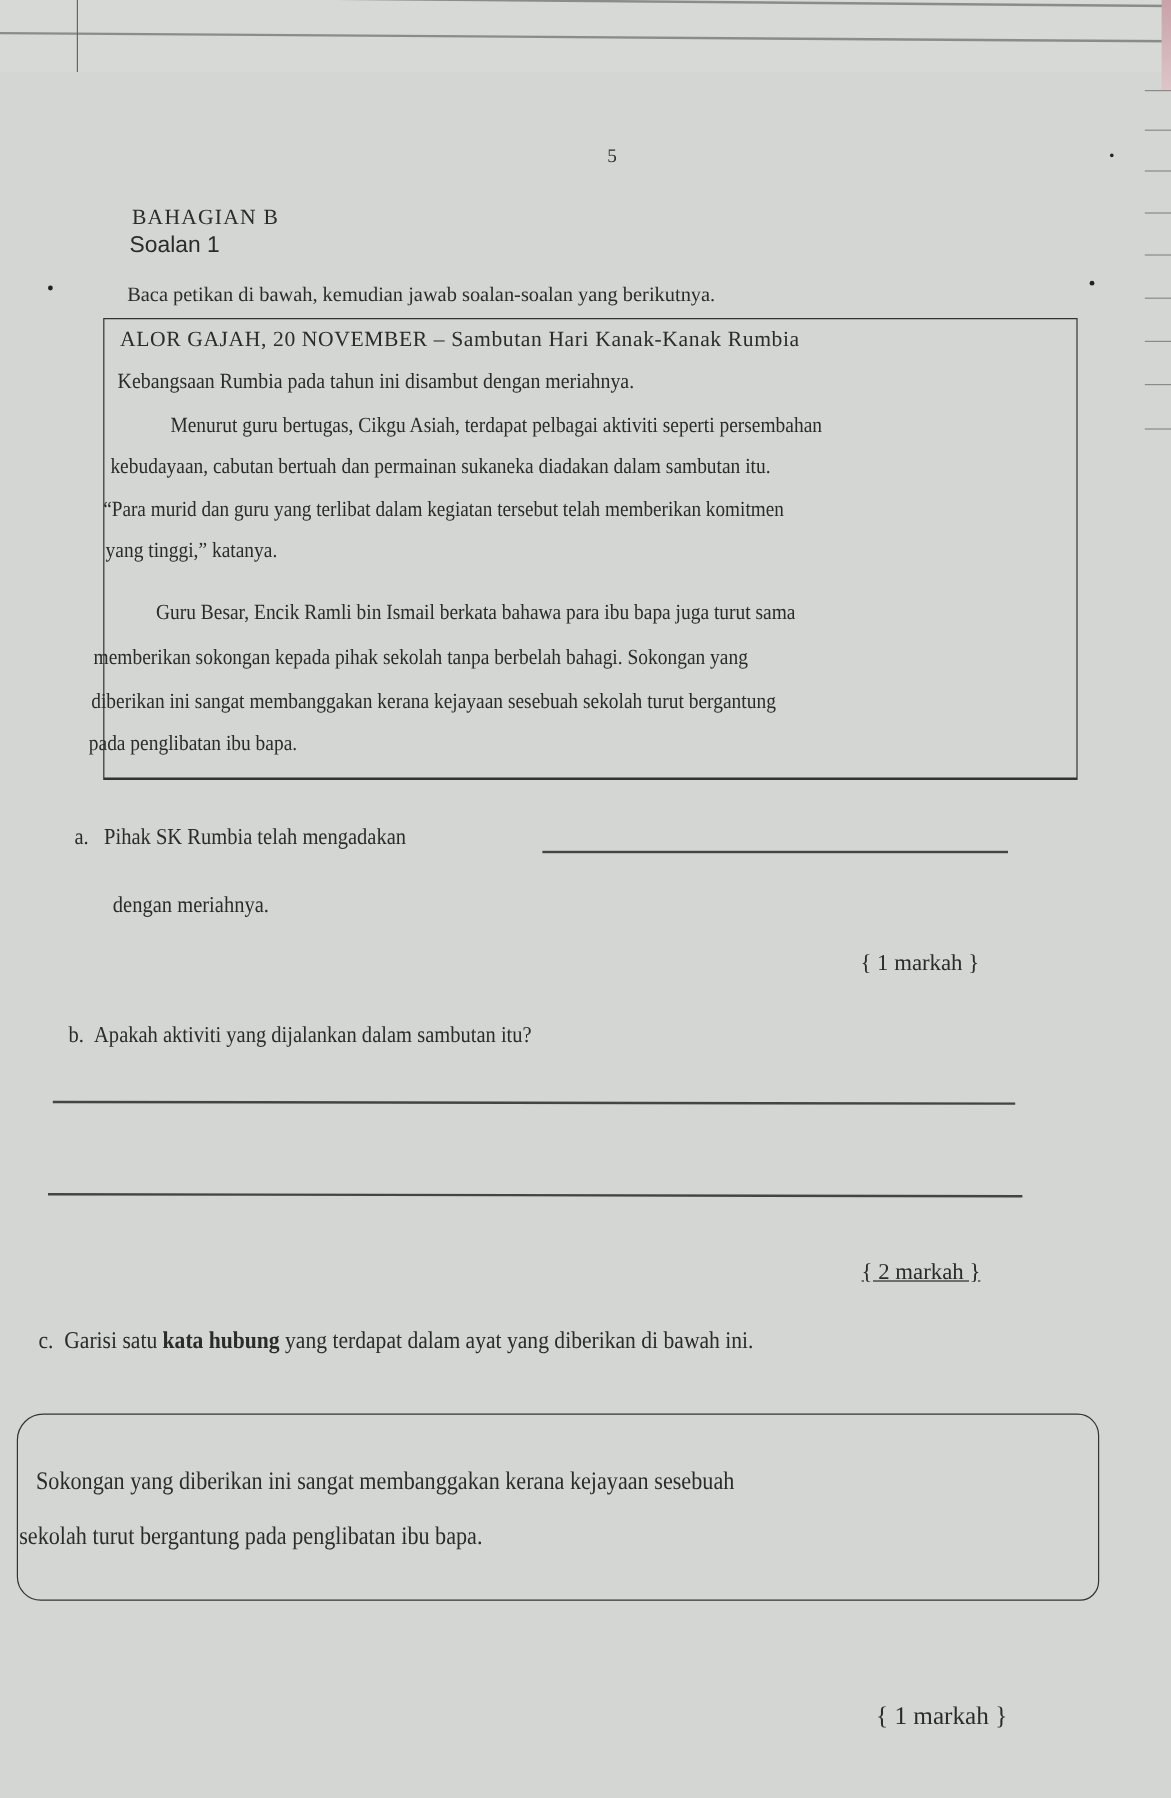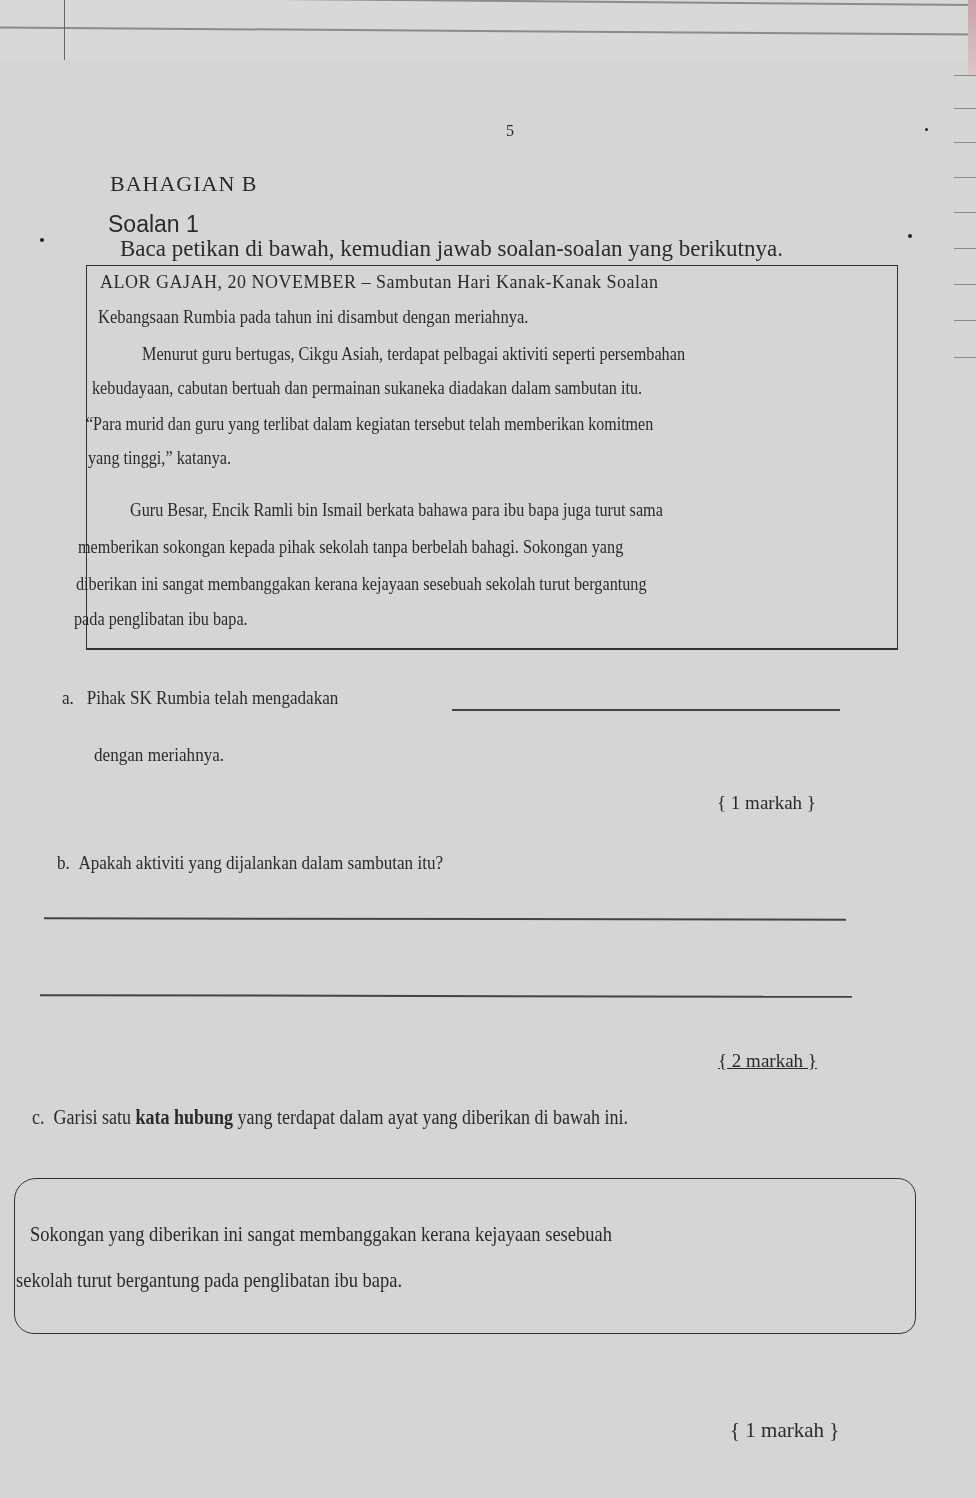--- a/index.html
+++ b/index.html
@@ -15,23 +15,23 @@
     position: absolute; left: 0; top: 0; width: 976px; height: 60px;
     background: #d6d9d5;
   }
   .topline { position: absolute; height: 2px; background: #8a8c8a; }
   .vline { position: absolute; width: 1px; background: #666; }
   .edge-tick { position: absolute; height: 1px; background: #8a8a8a; width: 22px; right: 0; }
   .pink-edge { position: absolute; right: 0; top: 0; width: 8px; height: 75px; background: linear-gradient(#c9a2a8,#ddc5c8); }
   .dot { position: absolute; width: 4px; height: 4px; border-radius: 50%; background: #222; }
 
   .page-num { left: 506px; top: 122px; font-size: 16px; }
-  .section { left: 110px; top: 171px; font-size: 22px; letter-spacing: 1px; font-variant: small-caps; }
-  .soalan { left: 108px; top: 194px; font-size: 23px; font-family: "Liberation Sans", sans-serif; font-stretch: condensed; margin-top: 17px; }
-  .instr { left: 106px; top: 236px; font-size: 23px; margin-left: 14px; }
+  .section { left: 110px; top: 171px; font-size: 18px; letter-spacing: 1px; font-variant: small-caps; }
+  .soalan { left: 108px; top: 194px; font-size: 19px; font-family: "Liberation Sans", sans-serif; font-stretch: condensed; }
+  .instr { left: 106px; top: 236px; font-size: 17px; }
 
   .passage-box {
     position: absolute; left: 86px; top: 265px; width: 812px; height: 385px;
     border: 1.5px solid #333; border-bottom-width: 2px;
     box-sizing: border-box;
   }
   .pline { position: absolute; font-size: 18px; white-space: nowrap; transform-origin: left top; }
   .dateline { font-weight: normal; letter-spacing: 0.5px; }
   .dateline b { font-weight: normal; }
 
@@ -67,21 +67,21 @@
 <div class="dot" style="left:908px; top:234px;"></div>
 <div class="dot" style="left:40px; top:238px;"></div>
 
 <div class="abs page-num">5</div>
 <div class="abs section">BAHAGIAN B</div>
 <div class="abs soalan">Soalan 1</div>
 <div class="abs instr">Baca petikan di bawah, kemudian jawab soalan-soalan yang berikutnya.</div>
 
 <div class="passage-box"></div>
 <div class="pline dateline" style="left:100px; top:272px;">
-  <b>ALOR GAJAH, 20 NOVEMBER</b><span> – </span><span>Sambutan  Hari  Kanak-Kanak  Soalan</span>
+  <b>ALOR GAJAH, 20 NOVEMBER</b><span> – </span><span>Sambutan  Hari  Kanak-Kanak  Rumbia</span>
 </div>
 <div class="pline" style="left:98px; top:307px; transform:scaleX(0.92);">Kebangsaan Rumbia pada tahun ini disambut dengan meriahnya.</div>
 <div class="pline" style="left:142px; top:344px; transform:scaleX(0.9);">Menurut guru bertugas, Cikgu Asiah, terdapat pelbagai aktiviti seperti persembahan</div>
 <div class="pline" style="left:92px; top:378px; transform:scaleX(0.9);">kebudayaan, cabutan bertuah dan permainan sukaneka diadakan dalam sambutan itu.</div>
 <div class="pline" style="left:86px; top:414px; transform:scaleX(0.89);">“Para murid dan guru yang terlibat dalam kegiatan tersebut telah memberikan komitmen</div>
 <div class="pline" style="left:88px; top:448px; transform:scaleX(0.9);">yang  tinggi,” katanya.</div>
 <div class="pline" style="left:130px; top:500px; transform:scaleX(0.9);">Guru Besar, Encik Ramli bin Ismail berkata bahawa para ibu bapa juga turut sama</div>
 <div class="pline" style="left:78px; top:537px; transform:scaleX(0.9);">memberikan sokongan kepada pihak sekolah tanpa berbelah bahagi.  Sokongan yang</div>
 <div class="pline" style="left:76px; top:574px; transform:scaleX(0.9);">diberikan ini sangat membanggakan kerana kejayaan sesebuah sekolah turut bergantung</div>
 <div class="pline" style="left:74px; top:609px; transform:scaleX(0.9);">pada  penglibatan ibu bapa.</div>

